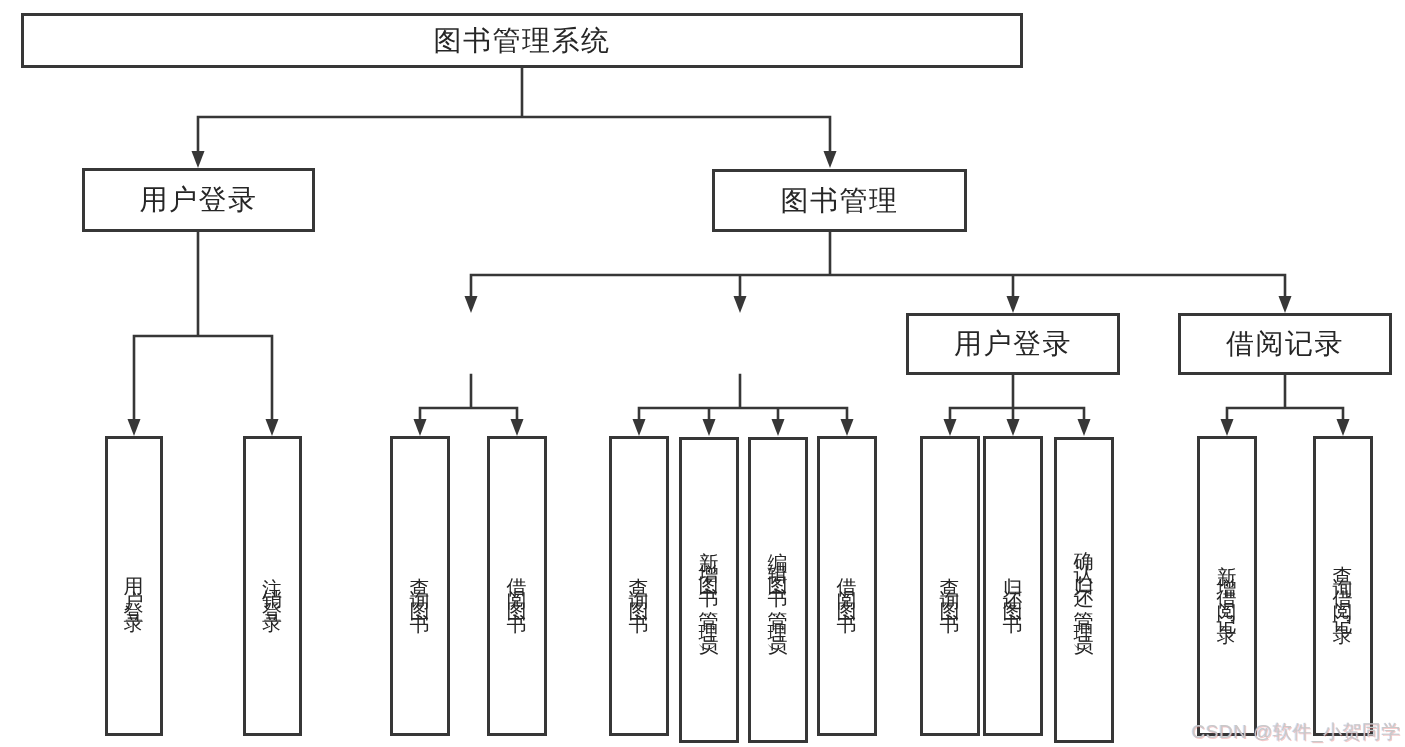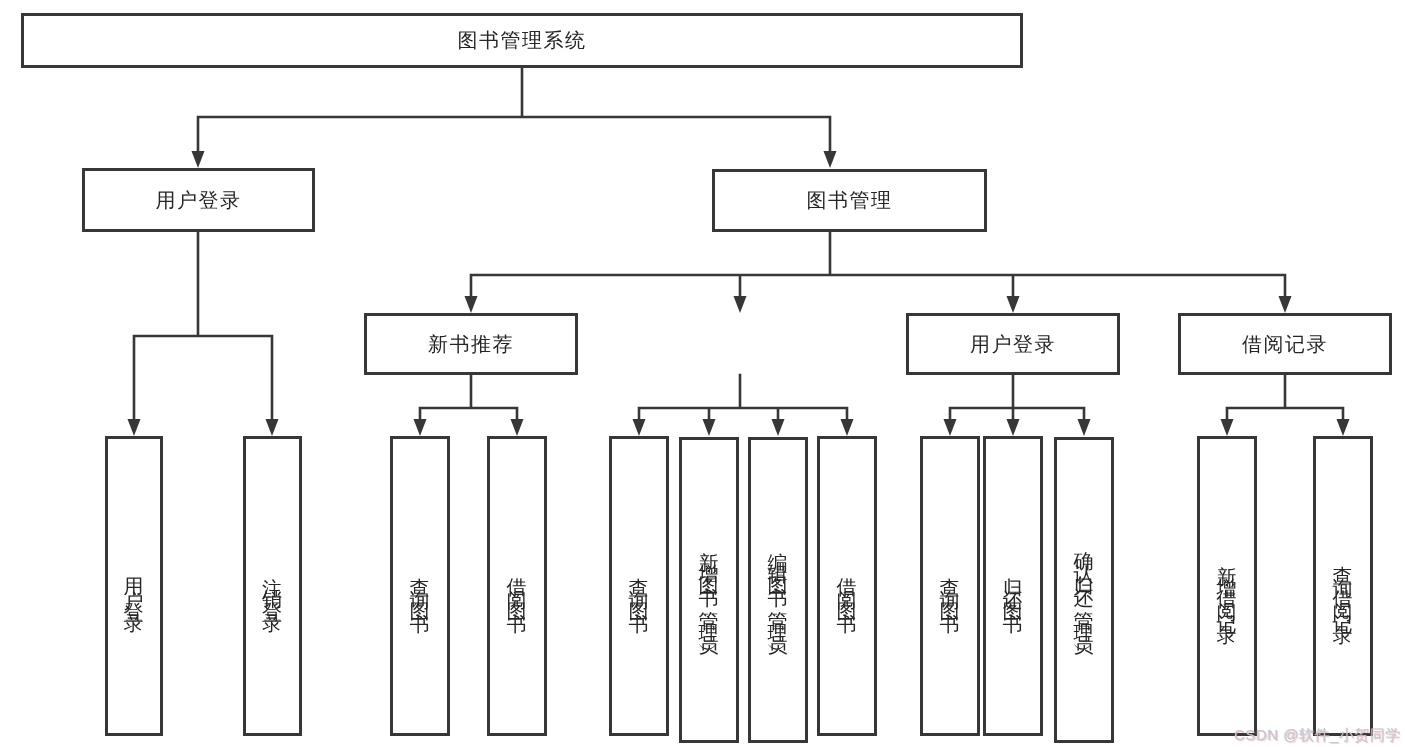--- a/index.html
+++ b/index.html
@@ -16,35 +16,35 @@
   }
   .node {
     position:absolute;
     box-sizing:border-box;
     border:3px solid #373737;
     background:#ffffff;
     color:#262626;
     display:flex;
     align-items:center;
     justify-content:center;
-    font-size:20px;
+    font-size:28px;
     letter-spacing:1.5px;
     white-space:nowrap;
   }
   .vnode {
     writing-mode:vertical-rl;
     text-orientation:mixed;
     letter-spacing:12px;
     line-height:1;
     font-size:20px;
   }
   .watermark {
     position:absolute;
     right:4px; bottom:2px;
-    font-size:15px;
+    font-size:19px;
     letter-spacing:0.5px;
     color:#c9c9c9;
     text-shadow:0.8px 0.5px 0 rgba(233,106,106,0.35), -0.8px -0.5px 0 rgba(130,160,230,0.30);
     pointer-events:none;
   }
 </style>
 </head>
 <body>
 
 <div class="stage">
@@ -76,23 +76,22 @@
       <polygon points="1006.5,419 1019.5,419 1013,436"></polygon>
       <polygon points="1077.5,419 1090.5,419 1084,436"></polygon>
       <polygon points="1220.5,419 1233.5,419 1227,436"></polygon>
       <polygon points="1336.5,419 1349.5,419 1343,436"></polygon>
     </g>
   </svg>
 
   <div class="node" style="left:21px;top:13px;width:1002px;height:55px">图书管理系统</div>
 
   <div class="node" style="left:82px;top:168px;width:233px;height:64px">用户登录</div>
-  <div class="node" style="left:712px;top:169px;width:275px;height:63px">图书管理</div>
+  <div class="node" style="left:712px;top:169px;width:255px;height:63px">图书管理</div>
 
-  <div class="node" style="left:364px;top:313px;width:214px;height:62px">新书推荐</div>
   <div class="node" style="left:906px;top:313px;width:214px;height:62px">用户登录</div>
   <div class="node" style="left:1178px;top:313px;width:214px;height:62px">借阅记录</div>
 
   <div class="node vnode" style="left:105px;top:436px;width:58px;height:300px">用户登录</div>
   <div class="node vnode" style="left:243px;top:436px;width:59px;height:300px">注销登录</div>
 
   <div class="node vnode" style="left:390px;top:436px;width:60px;height:300px">查询图书</div>
   <div class="node vnode" style="left:487px;top:436px;width:60px;height:300px">借阅图书</div>
 
   <div class="node vnode" style="left:609px;top:436px;width:60px;height:300px">查询图书</div>

